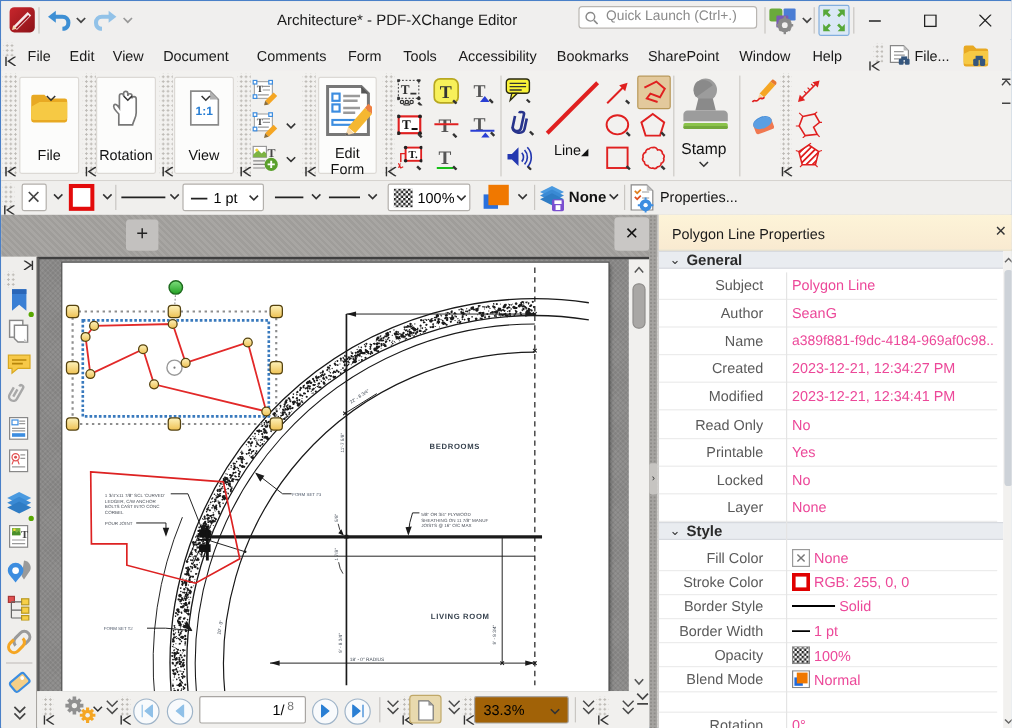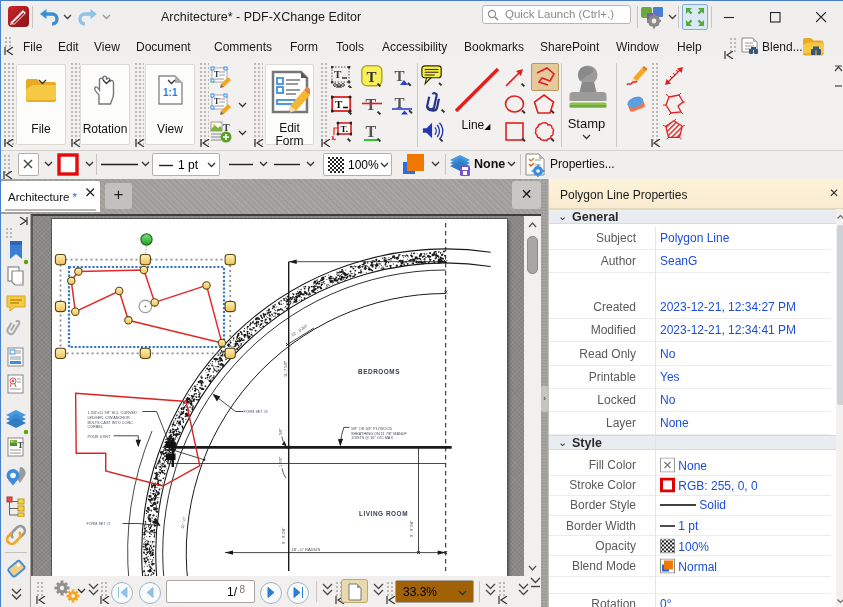--- a/index.html
+++ b/index.html
@@ -1,21 +1,21 @@
 <!DOCTYPE html>
 <html><head><meta charset="utf-8"><style>
 *{margin:0;padding:0;box-sizing:border-box}
 html,body{width:843px;height:607px;overflow:hidden;font-family:"Liberation Sans",sans-serif;background:#f0efed}
 .abs{position:absolute}
 #app{position:relative;width:843px;height:607px;border:1px solid #4a80c8}
 
 #titlebar{position:absolute;left:0;top:0;width:843px;height:32px;background:#f0efee}
 #applogo{position:absolute;left:7px;top:5px;width:21px;height:21px;border-radius:4px;background:linear-gradient(135deg,#c8262c,#8c1218);overflow:hidden}
 .tsep{position:absolute;top:5px;width:1px;height:22px;background:#c9c6c2}
-#title{position:absolute;left:160px;top:9px;width:270px;text-align:left;font-size:12.5px;color:#1a1a1a}
+#title{position:absolute;left:160px;top:9px;width:270px;text-align:right;font-size:12.5px;color:#1a1a1a}
 #qlaunch{position:absolute;left:481px;top:4px;width:149px;height:19px;background:#fff;border:1px solid #b9b6b2;border-radius:3px;color:#8a8a8a;font-size:11.5px;line-height:17px;padding-left:22px}
 #fsbtn{position:absolute;left:681px;top:3px;width:26px;height:26px;background:#dbe8f6;border:1px solid #82aede;border-radius:2px}
 .wbtn{position:absolute;top:0;height:32px;width:45px;display:flex;align-items:center;justify-content:center}
 
 #menubar{position:absolute;left:0;top:32px;width:843px;height:26px;background:#f0efee;font-size:12px;color:#1a1a1a}
 #menubar span.mi{position:absolute;top:7px}
 
 #toolbar{position:absolute;left:0;top:58px;width:843px;height:92px;background:#f2f1ef;border-bottom:1px solid #d6d3cf}
 .dots{background-image:radial-gradient(#bdbab5 0.8px,transparent 0.9px);background-size:4px 4px;background-position:1px 1px}
 .bigbtn{position:absolute;top:5px;width:50px;height:81px;background:#fcfcfb;border:1px solid #dcd9d5;border-radius:2px;text-align:center}
@@ -47,21 +47,21 @@
 
 #rpanel{position:absolute;left:547px;top:178px;width:296px;height:429px;background:#fff;border-left:1px solid #c2c0bd;font-size:12px}
 #rphead{position:absolute;left:0;top:0;width:296px;height:30px;background:linear-gradient(#fdf4d8,#f9ead1);border-bottom:1px solid #e4d9b8}
 #rphead .t{position:absolute;left:11px;top:9px;font-size:12px;color:#1a1a1a}
 #rphead .x{position:absolute;right:6px;top:7px;font-size:12px;color:#333}
 .sechead{position:absolute;left:0;width:287px;height:15px;background:#e9ecf0;border-top:1px solid #d7dadf;border-bottom:1px solid #d7dadf;font-weight:bold;color:#2a2a2a}
 .sechead .c{position:absolute;left:9px;top:0px;font-size:11px;color:#333;font-weight:normal}
 .sechead .t{position:absolute;left:23px;top:0px;font-size:12.5px}
 .prow{position:absolute;left:0;width:282px;border-bottom:1px solid #ececec}
 .prow .lab{position:absolute;right:195px;top:50%;transform:translateY(-50%);color:#5a5a5a;white-space:nowrap}
-.prow .val{position:absolute;left:111px;top:50%;transform:translateY(-50%);color:#1d4ed8;white-space:nowrap}
+.prow .val{position:absolute;left:111px;top:50%;transform:translateY(-50%);color:#ec4899;white-space:nowrap}
 .pdiv{position:absolute;left:106px;width:1px;background:#e4e4e4}
 #rpscroll{position:absolute;left:287px;top:30px;width:9px;height:399px;background:#f2f1ef}
 svg{display:block}
 </style></head>
 <body>
 <div id="app">
 
 <div id="titlebar">
  <div id="applogo">
         <svg width="21" height="21">
@@ -169,21 +169,21 @@
           <path d="M4 6 h8"></path>
           <path d="M4 9 h9"></path>
           <path d="M4 12 h9"></path>
         </g>
         <g fill="#35567d">
           <rect x="8" y="12" width="4" height="5" rx="1"></rect>
           <rect x="13" y="12" width="4" height="5" rx="1"></rect>
           <rect x="10" y="10" width="5" height="3"></rect>
         </g>
       </svg>
- <span class="mi" style="left:761px">Blend...</span>
+ <span class="mi" style="left:761px">File...</span>
  <svg class="abs" style="left:801px;top:3px" width="22" height="21">
         <path d="M1 4 a2 2 0 0 1 2-2 h6 l2.5 2.5 h8 a2 2 0 0 1 2 2 v11 a2 2 0 0 1 -2 2 h-16.5 a2 2 0 0 1 -2-2 Z" fill="#e8a923"></path>
         <path d="M1 9 L6 6.5 h15.5 v9 a2 2 0 0 1 -2 2 h-16.5 a2 2 0 0 1 -2-2 Z" fill="#f6c944"></path>
         <g fill="#35567d">
           <rect x="9" y="13" width="4.5" height="6" rx="1.2"></rect>
           <rect x="14.5" y="13" width="4.5" height="6" rx="1.2"></rect>
           <rect x="11" y="10.5" width="6" height="3.5"></rect>
         </g>
       </svg>
 </div>
@@ -596,27 +596,20 @@
           <path d="M14 22.5 v2"></path>
           <path d="M7.5 18 h2"></path>
           <path d="M18.5 18 h2"></path>
         </g>
         <circle cx="14" cy="18" r="1.8" fill="#fff"></circle>
       </svg>
  <span style="position:absolute;left:549px;top:6px;font-size:12px;color:#111">Properties...</span>
 </div>
 
 <div id="tabstrip">
- <div id="tab1">
-        <span style="position:absolute;left:7px;top:10px">Architecture <span style="color:#2a66d0">*</span></span>
-   <svg style="position:absolute;left:84px;top:6px" width="11" height="11">
-          <path d="M1.5 1.5 L9 9 M9 1.5 L1.5 9" stroke="#222" stroke-width="1.3"></path>
-        </svg>
-   <div style="position:absolute;left:4px;top:28px;width:91px;height:2px;background:#b9b7b5"></div>
- </div>
  <div id="plustab">+</div>
  <div id="tabclose">✕</div>
 </div>
 
 <div id="sidebar">
  <div class="dots abs" style="left:3px;top:12px;width:9px;height:14px"></div>
  <svg class="abs" style="left:18px;top:3px" width="10" height="8">
         <path d="M8 0 v8 M1 0 L7 4 L1 8" fill="none" stroke="#333" stroke-width="1.2"></path>
       </svg>
  <svg class="sic" style="top:25px">
@@ -963,20 +956,24 @@
         <span class="t">General</span>
       </div>
  <div class="prow" style="top:48px;height:23.1px">
         <span class="lab">Subject</span>
         <span class="val">Polygon Line</span>
       </div>
  <div class="prow" style="top:71.1px;height:23.1px">
         <span class="lab">Author</span>
         <span class="val">SeanG</span>
       </div>
+ <div class="prow" style="top:94.2px;height:23.1px">
+        <span class="lab">Name</span>
+        <span class="val" style="font-size:11.6px">a389f881-f9dc-4184-969af0c98..</span>
+      </div>
  <div class="prow" style="top:117.3px;height:23.1px">
         <span class="lab">Created</span>
         <span class="val">2023-12-21, 12:34:27 PM</span>
       </div>
  <div class="prow" style="top:140.4px;height:23.1px">
         <span class="lab">Modified</span>
         <span class="val">2023-12-21, 12:34:41 PM</span>
       </div>
  <div class="prow" style="top:163.5px;height:23.1px">
         <span class="lab">Read Only</span>

